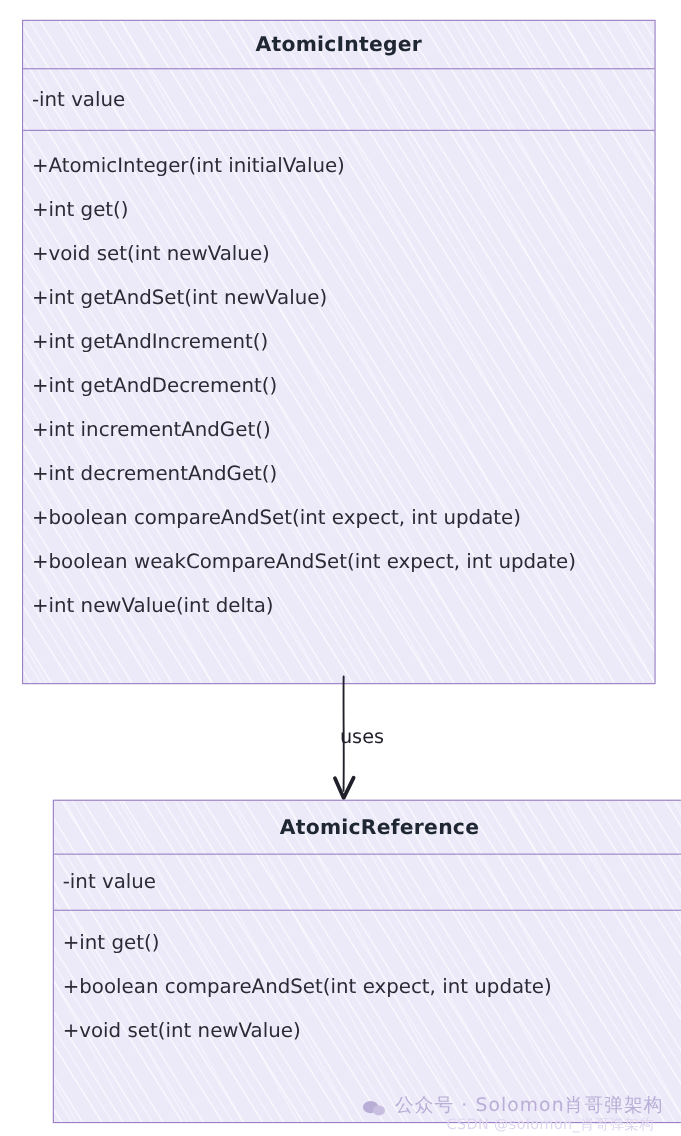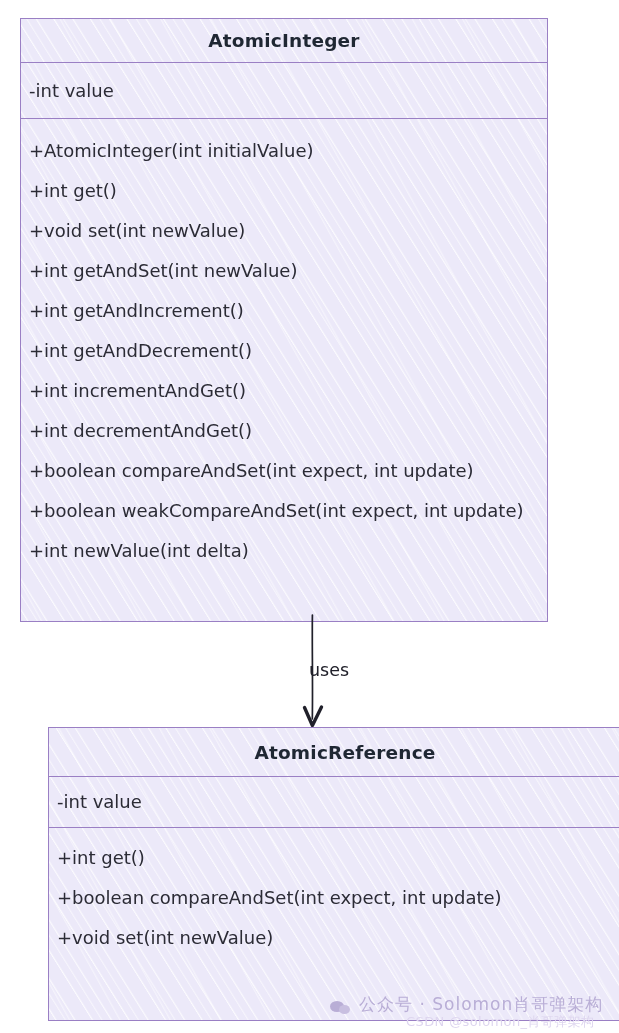--- a/index.html
+++ b/index.html
@@ -75,21 +75,21 @@
 
   .uml-row {
     color: #2b2b35;
     white-space: nowrap;
   }
 
   
   #class-atomicinteger {
     left: 20px;
     top: 18px;
-    width: 528px;
+    width: 576px;
     height: 604px;
   }
   #class-atomicinteger .uml-title {
     height: 43px;
     font-size: 18.5px;
   }
   #class-atomicinteger .uml-compartment.attrs {
     height: 55px;
     padding-left: 8px;
     font-size: 18px;

